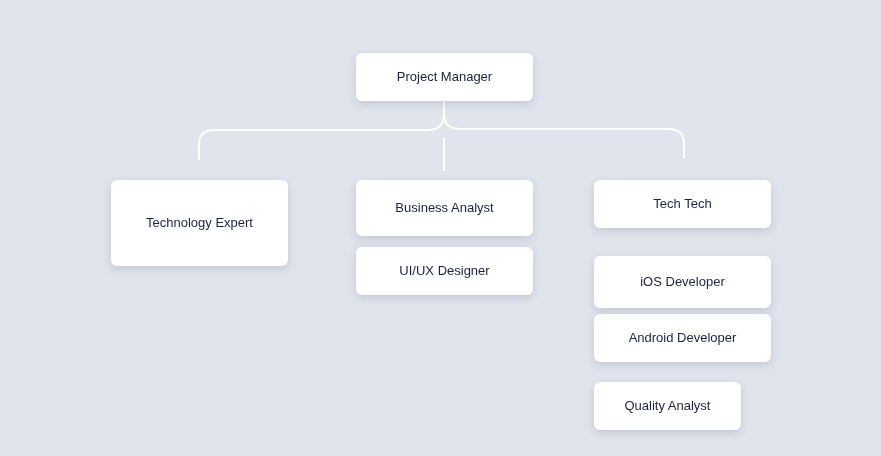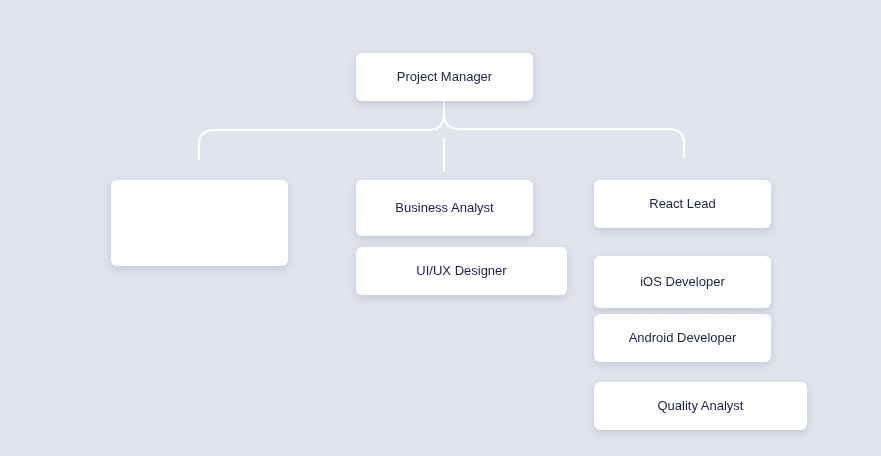--- a/index.html
+++ b/index.html
@@ -55,38 +55,39 @@
     <path d="M444 139 L444 170"></path>
   </g>
 </svg>
 
 <div class="node" style="left:356px; top:53px; width:177px; height:48px;">
   <span>Project Manager</span>
 </div>
 
 <div class="node" style="left:111px; top:180px; width:177px; height:86px;">
   <div>
+    <span>Technology Expert</span>
   </div>
 </div>
 
 <div class="node" style="left:356px; top:180px; width:177px; height:56px;">
   <span>Business Analyst</span>
 </div>
 
-<div class="node" style="left:356px; top:247px; width:211px; height:48px;">
+<div class="node" style="left:356px; top:247px; width:177px; height:48px;">
   <span>UI/UX Designer</span>
 </div>
 
 <div class="node" style="left:594px; top:180px; width:177px; height:48px;">
-  <span>React Lead</span>
+  <span>Tech Tech</span>
 </div>
 
 <div class="node" style="left:594px; top:256px; width:177px; height:52px;">
   <span>iOS Developer</span>
 </div>
 
 <div class="node" style="left:594px; top:314px; width:177px; height:48px;">
   <span>Android Developer</span>
 </div>
 
-<div class="node" style="left:594px; top:382px; width:213px; height:48px;">
+<div class="node" style="left:594px; top:382px; width:147px; height:48px;">
   <span>Quality Analyst</span>
 </div>
 
 </body></html>

